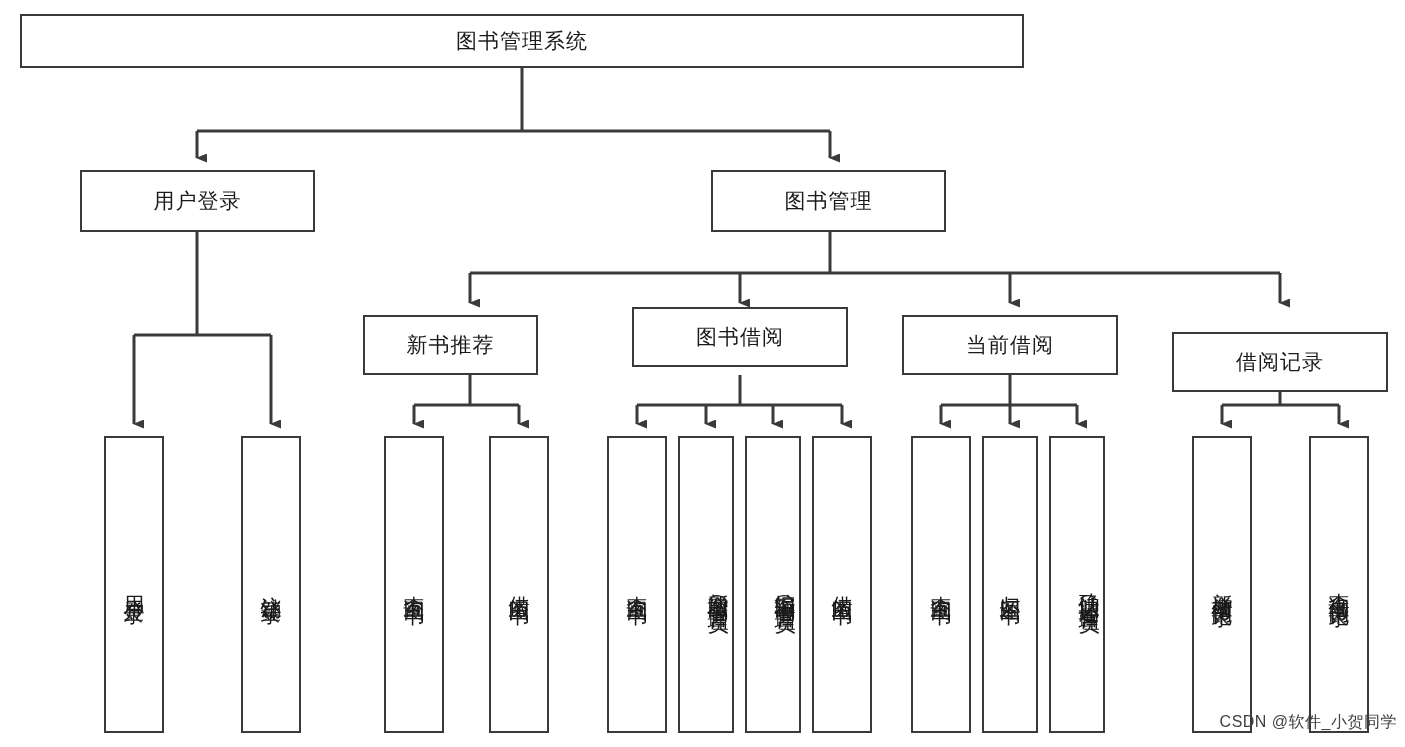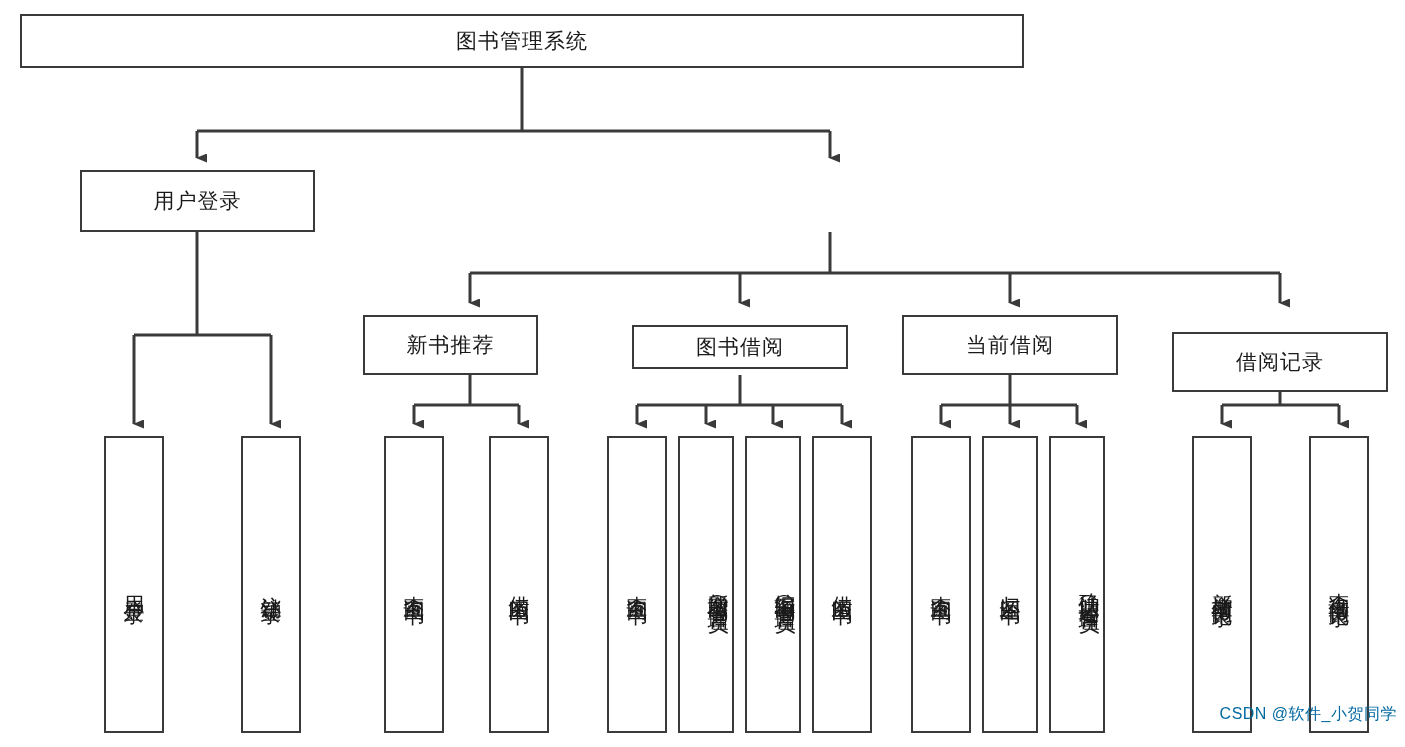--- a/index.html
+++ b/index.html
@@ -50,23 +50,23 @@
     justify-content: center;
     padding-top: 10px;
   }
   .node.v.mid {
     align-items: center;
     padding-top: 0;
   }
   .watermark {
     position: absolute;
     right: 8px;
-    bottom: 22px;
+    bottom: 14px;
     font-size: 16px;
-    color: #0369a1;
+    color: #404040;
     letter-spacing: 0.5px;
     white-space: nowrap;
   }
 </style>
 </head>
 <body>
 
 <div id="canvas">
 
   <svg id="edges" viewBox="0 0 1405 747">
@@ -119,25 +119,28 @@
     </g>
   </svg>
 
   <div class="node h" style="left:20px; top:14px; width:1004px; height:54px;">
     <span>图书管理系统</span>
   </div>
 
   <div class="node h" style="left:80px; top:170px; width:235px; height:62px;">
     <span>用户登录</span>
   </div>
+  <div class="node h" style="left:711px; top:170px; width:235px; height:62px;">
+    <span>图书管理</span>
+  </div>
 
   <div class="node h" style="left:363px; top:315px; width:175px; height:60px;">
     <span>新书推荐</span>
   </div>
-  <div class="node h" style="left:632px; top:325px; width:216px; height:44px;">
+  <div class="node h" style="left:632px; top:307px; width:216px; height:60px;">
     <span>图书借阅</span>
   </div>
   <div class="node h" style="left:902px; top:315px; width:216px; height:60px;">
     <span>当前借阅</span>
   </div>
   <div class="node h" style="left:1172px; top:332px; width:216px; height:60px;">
     <span>借阅记录</span>
   </div>
 
   <div class="node v mid" style="left:104px; top:436px; width:60px; height:297px;">

